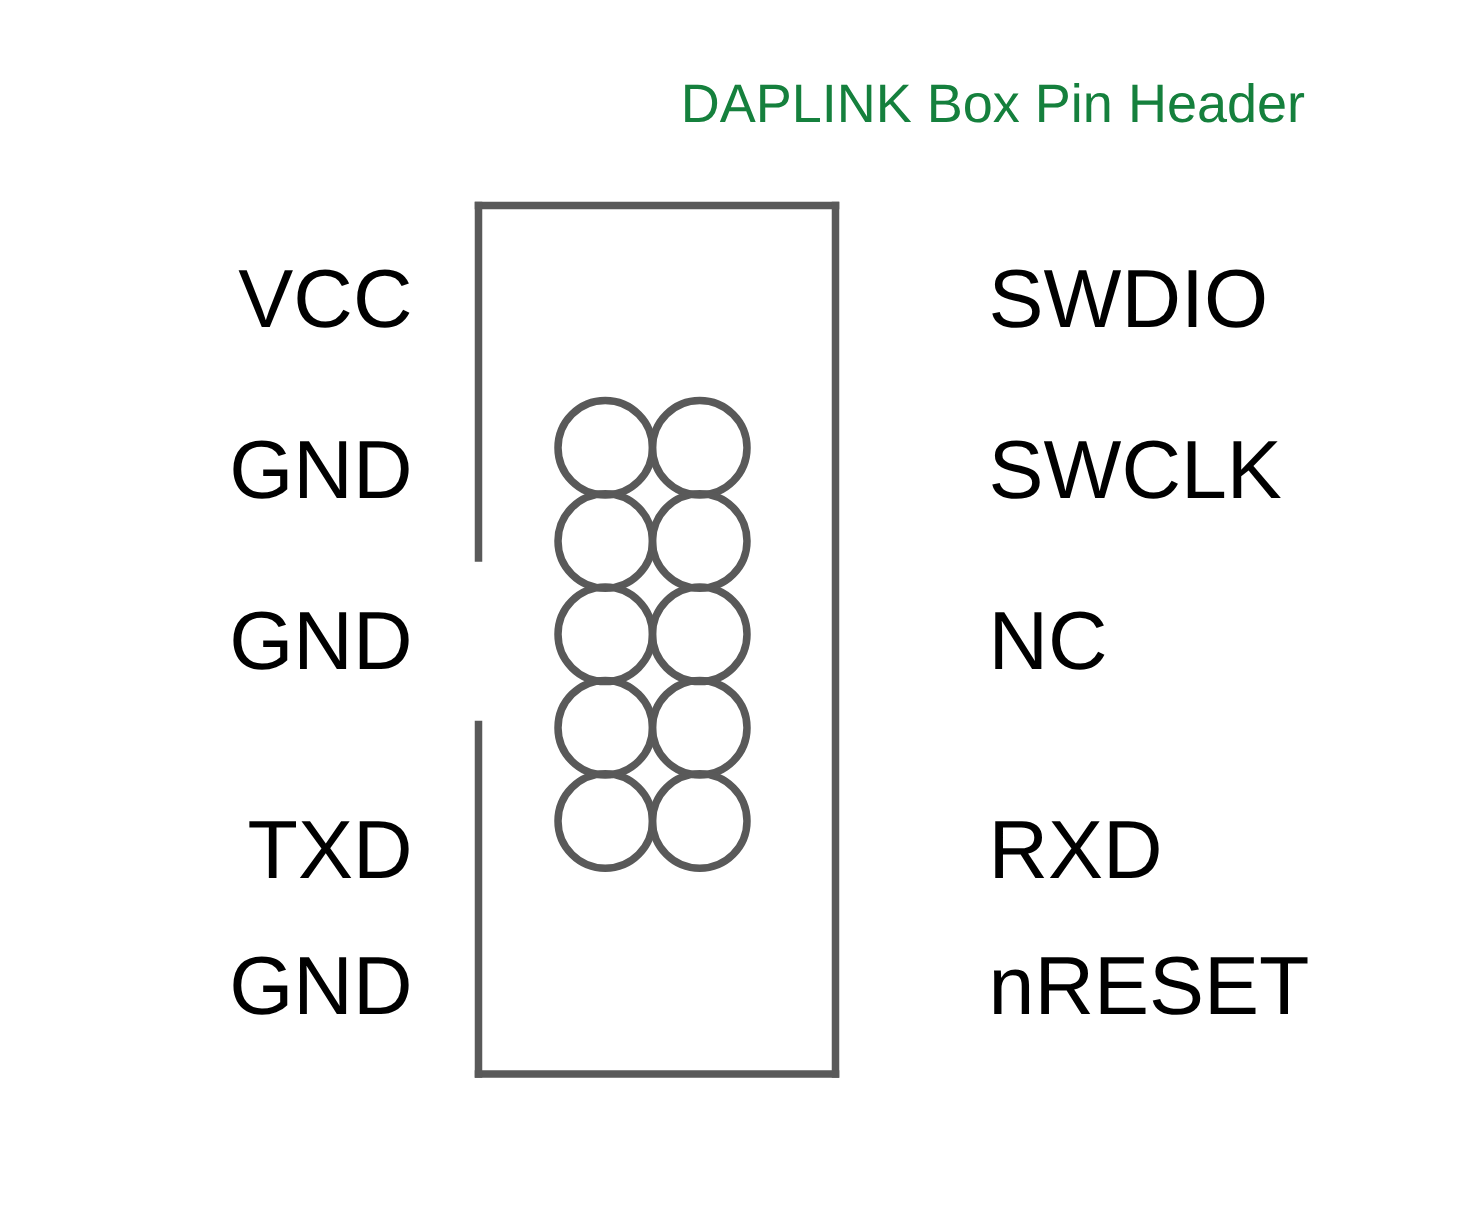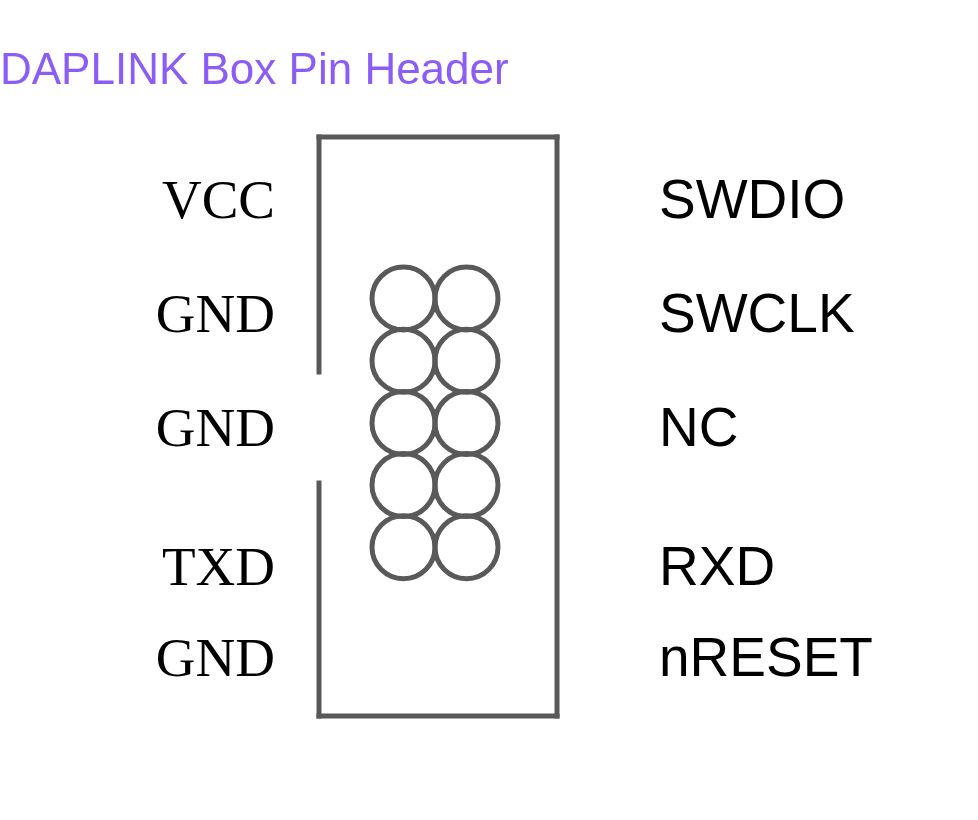--- a/index.html
+++ b/index.html
@@ -23,25 +23,25 @@
     width: 978px;
     height: 820px;
   }
 
   
   .diagram-title {
     position: absolute;
     left: 0;
     top: 48px;
     width: 870px;
-    text-align: left;
-    font-size: 44px;
+    text-align: right;
+    font-size: 36px;
     line-height: 42px;
     letter-spacing: 0px;
-    color: #8b5cf6;
+    color: #15803d;
     white-space: nowrap;
   }
 
   
   .pin-labels {
     position: absolute;
     top: 0;
     width: 260px;
   }
   .pin-labels.left  { left: 15px;  }
@@ -50,21 +50,20 @@
   .pin-label {
     position: absolute;
     font-size: 55px;
     line-height: 55px;
     white-space: nowrap;
     color: #000000;
   }
   .pin-labels.left .pin-label {
     right: 0;
     text-align: right;
-    font-family: Liberation Serif, serif;
   }
   .pin-labels.right .pin-label {
     left: 0;
     text-align: left;
     margin-left: 44px;
   }
 
   
   .row-0 { top: 172px; }
   .row-1 { top: 286px; }

